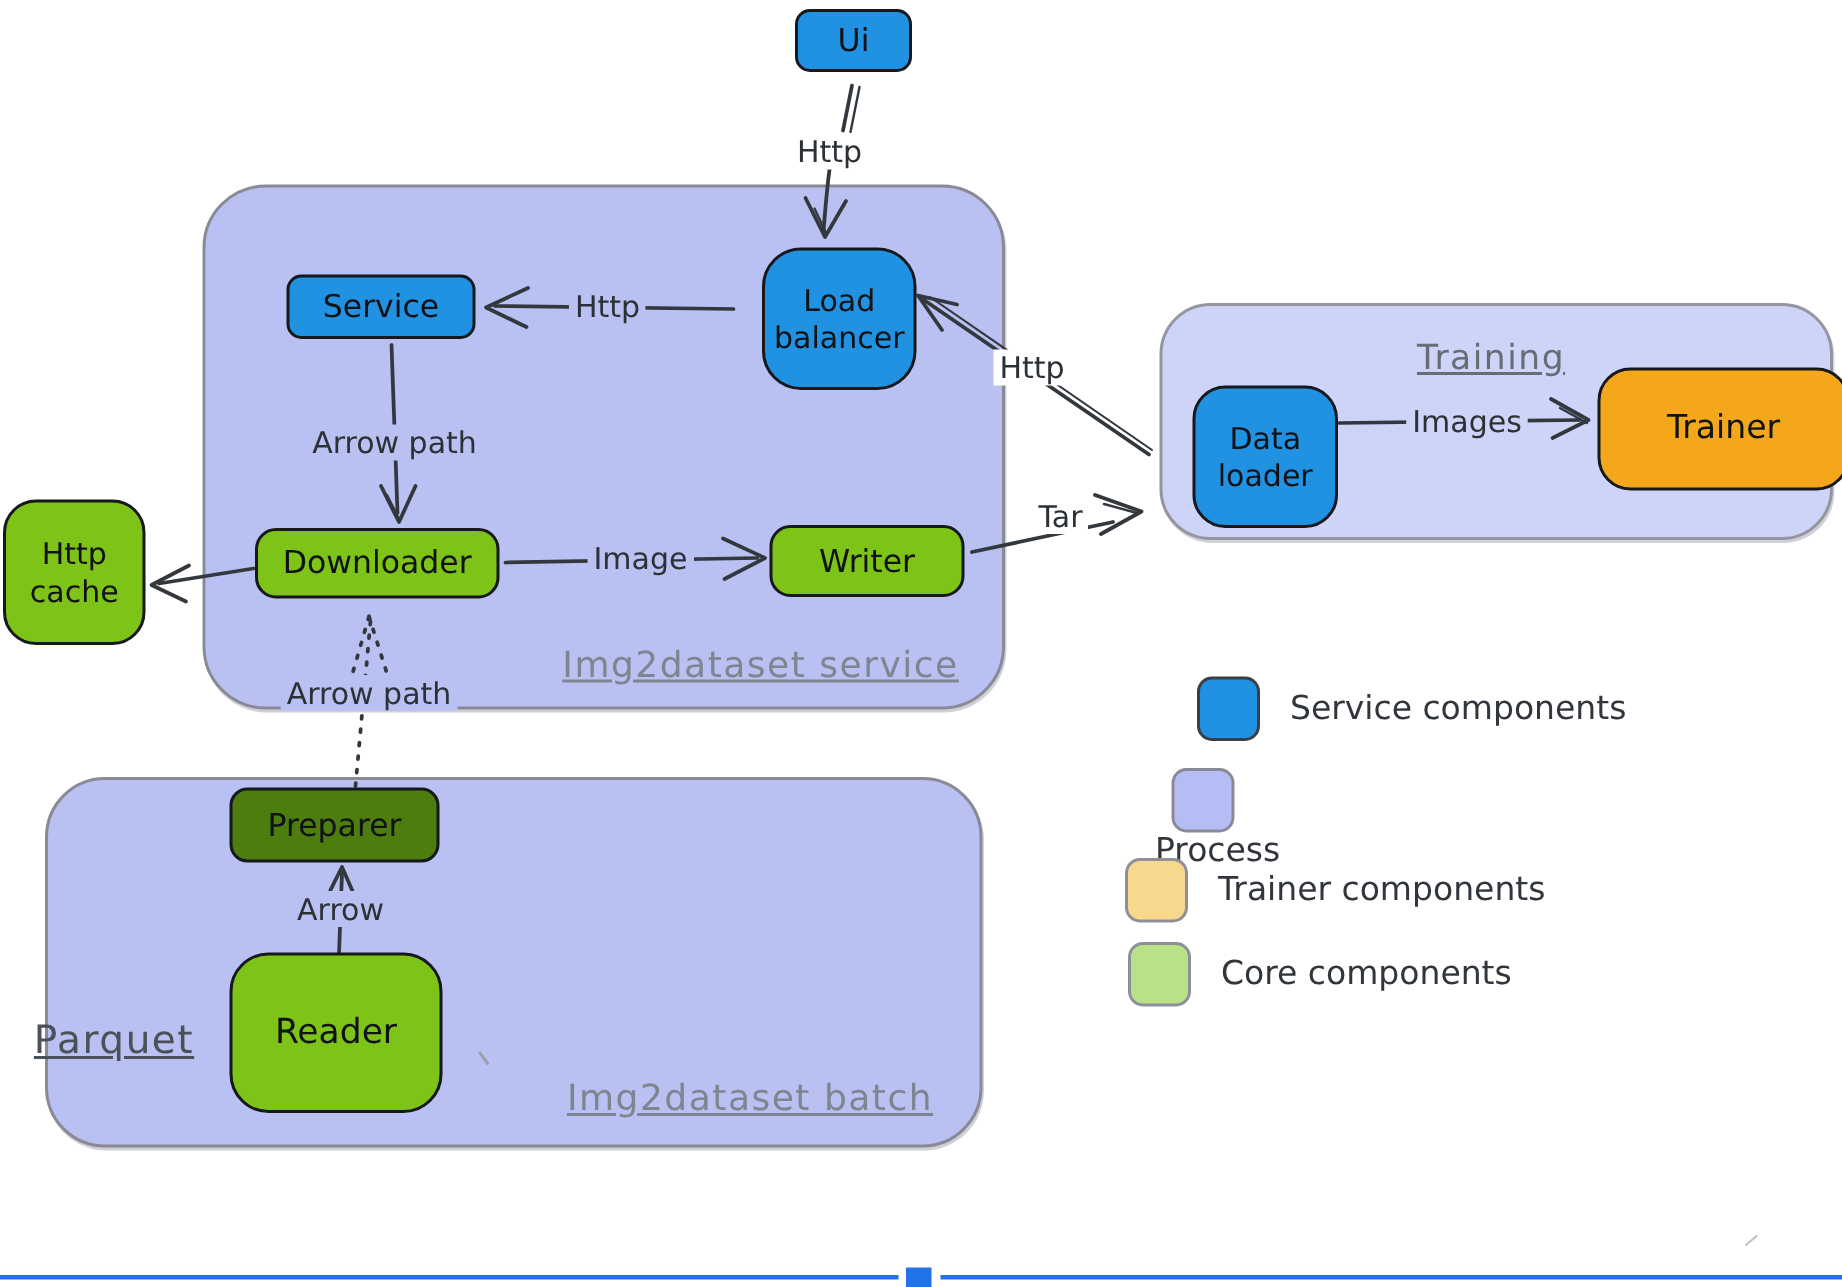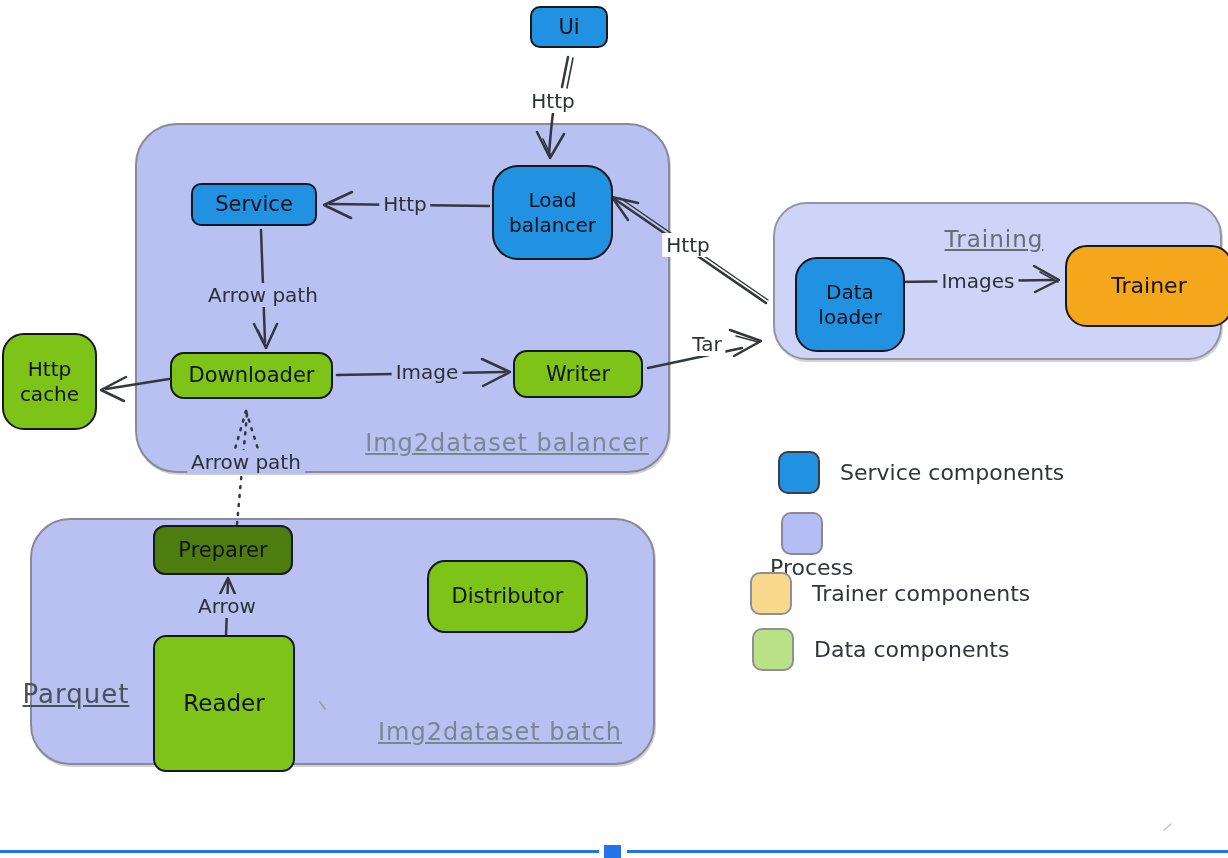--- a/index.html
+++ b/index.html
@@ -156,84 +156,83 @@
     </g>
 
     <path d="M320,702 L325,709" stroke="#9aa0a6" stroke-width="2"></path>
     <path d="M1164,830 L1171,824" stroke="#c0c4c8" stroke-width="1.5"></path>
   </svg>
 
   <div class="node r10" style="left: 530px; top: 6px; width: 78px; height: 42px; background-color: rgb(33, 145, 226);">Ui</div>
 
   <div class="node r10" style="left: 191px; top: 183px; width: 126px; height: 43px; background-color: rgb(33, 145, 226);">Service</div>
 
-  <div class="node r26" style="left: 492px; top: 165px; width: 121px; height: 95px; font-size: 20px; background-color: rgb(33, 145, 226);">Load
+  <div class="node r26" style="left: 508px; top: 165px; width: 103px; height: 95px; font-size: 20px; background-color: rgb(33, 145, 226);">Load
 balancer</div>
 
   <div class="node r14" style="left: 170px; top: 352px; width: 163px; height: 47px; background-color: rgb(125, 195, 24);">Downloader</div>
 
   <div class="node r14" style="left: 513px; top: 350px; width: 130px; height: 48px; background-color: rgb(125, 195, 24);">Writer</div>
 
   <div class="node r22" style="left: 2px; top: 333px; width: 95px; height: 97px; font-size: 20px; background-color: rgb(125, 195, 24);">Http
 cache</div>
 
-  <div class="node r22" style="left: 795px; top: 257px; width: 110px; height: 95px; font-size: 20px; background-color: rgb(33, 145, 226);">Data
+  <div class="node r22" style="left: 795px; top: 257px; width: 97px; height: 95px; font-size: 20px; background-color: rgb(33, 145, 226);">Data
 loader</div>
 
   <div class="node r22" style="left: 1065px; top: 245px; width: 168px; height: 82px; font-size: 22px; background-color: rgb(245, 167, 28);">Trainer</div>
 
   <div class="node r14" style="left: 153px; top: 525px; width: 140px; height: 50px; background-color: #4d7c0f; border-radius: 12px;">Preparer</div>
 
-  <div class="node r26" style="left: 153px; top: 635px; width: 142px; height: 137px; font-size: 23px; background-color: rgb(125, 195, 24); border-radius: 13px;">Reader</div>
-
-  <div class="node r18" style="left: 427px; top: 560px; width: 161px; height: 73px; background-color: rgb(125, 195, 24);">Distributor</div>
+  <div class="node r26" style="left: 153px; top: 635px; width: 142px; height: 107px; font-size: 23px; background-color: rgb(125, 195, 24);">Reader</div>
+
 
   <div class="edge-label bg-white" style="left:553px; top:101px;">Http</div>
 
   <div class="edge-label bg-proc" style="left:405px; top:204px;">Http</div>
 
   <div class="edge-label bg-proc" style="left:263px; top:295px;">Arrow path</div>
 
   <div class="edge-label bg-proc" style="left:427px; top:372px;">Image</div>
 
   <div class="edge-label bg-white" style="left:707px; top:344px;">Tar</div>
 
   <div class="edge-label bg-white" style="left:688px; top:245px;">Http</div>
 
   <div class="edge-label bg-train" style="left:978px; top:281px;">Images</div>
 
   <div class="edge-label bg-proc" style="left:246px; top:462px;">Arrow path</div>
 
   <div class="edge-label bg-proc" style="left:227px; top:606px;">Arrow</div>
 
-  <div class="area-label" style="left:507px; top:443px;">Img2dataset balancer</div>
+  <div class="area-label" style="left:507px; top:443px;">Img2dataset service</div>
 
   <div class="area-label mid" style="left:994px; top:239px;">Training</div>
 
   <div class="area-label" style="left:500px; top:732px;">Img2dataset batch</div>
 
   <div class="area-label dark" style="left:76px; top:665px;">Parquet</div>
 
-  <div class="legend-row" style="left:730px; top:451px;padding-left:48px;">
+  <div class="legend-row" style="left:750px; top:451px;padding-left:48px;">
     <div class="legend-swatch" style="background-color: rgb(33, 145, 226);"></div>
     <div class="legend-text">Service components</div>
   </div>
 
   <div class="legend-row" style="left:750px; top:512px;flex-direction:column;">
     <div class="legend-swatch" style="border-color: rgb(138, 138, 150); background-color: rgb(180, 189, 244);"></div>
     <div class="legend-text">Process</div>
   </div>
 
   <div class="legend-row" style="left:750px; top:572px;">
     <div class="legend-swatch" style="border-color: rgb(143, 143, 153); background-color: rgb(248, 216, 141);"></div>
     <div class="legend-text">Trainer components</div>
   </div>
 
   <div class="legend-row" style="left:752px; top:628px;">
     <div class="legend-swatch" style="border-color: rgb(143, 143, 153); background-color: rgb(185, 225, 134);"></div>
-    <div class="legend-text">Data components</div>
+    <div class="legend-text">Core components</div>
   </div>
 
   <div class="divider-seg" style="left: 0px; top: 850px; width: 599px; background-color: rgb(34, 115, 232);"></div>
   <div class="divider-handle" style="left: 604px; top: 845px; width: 17px; height: 13px; background-color: rgb(34, 115, 232);"></div>
   <div class="divider-seg" style="left: 627px; top: 850px; width: 601px; background-color: rgb(34, 115, 232);"></div>
 
 </div>
 
 </body></html>

